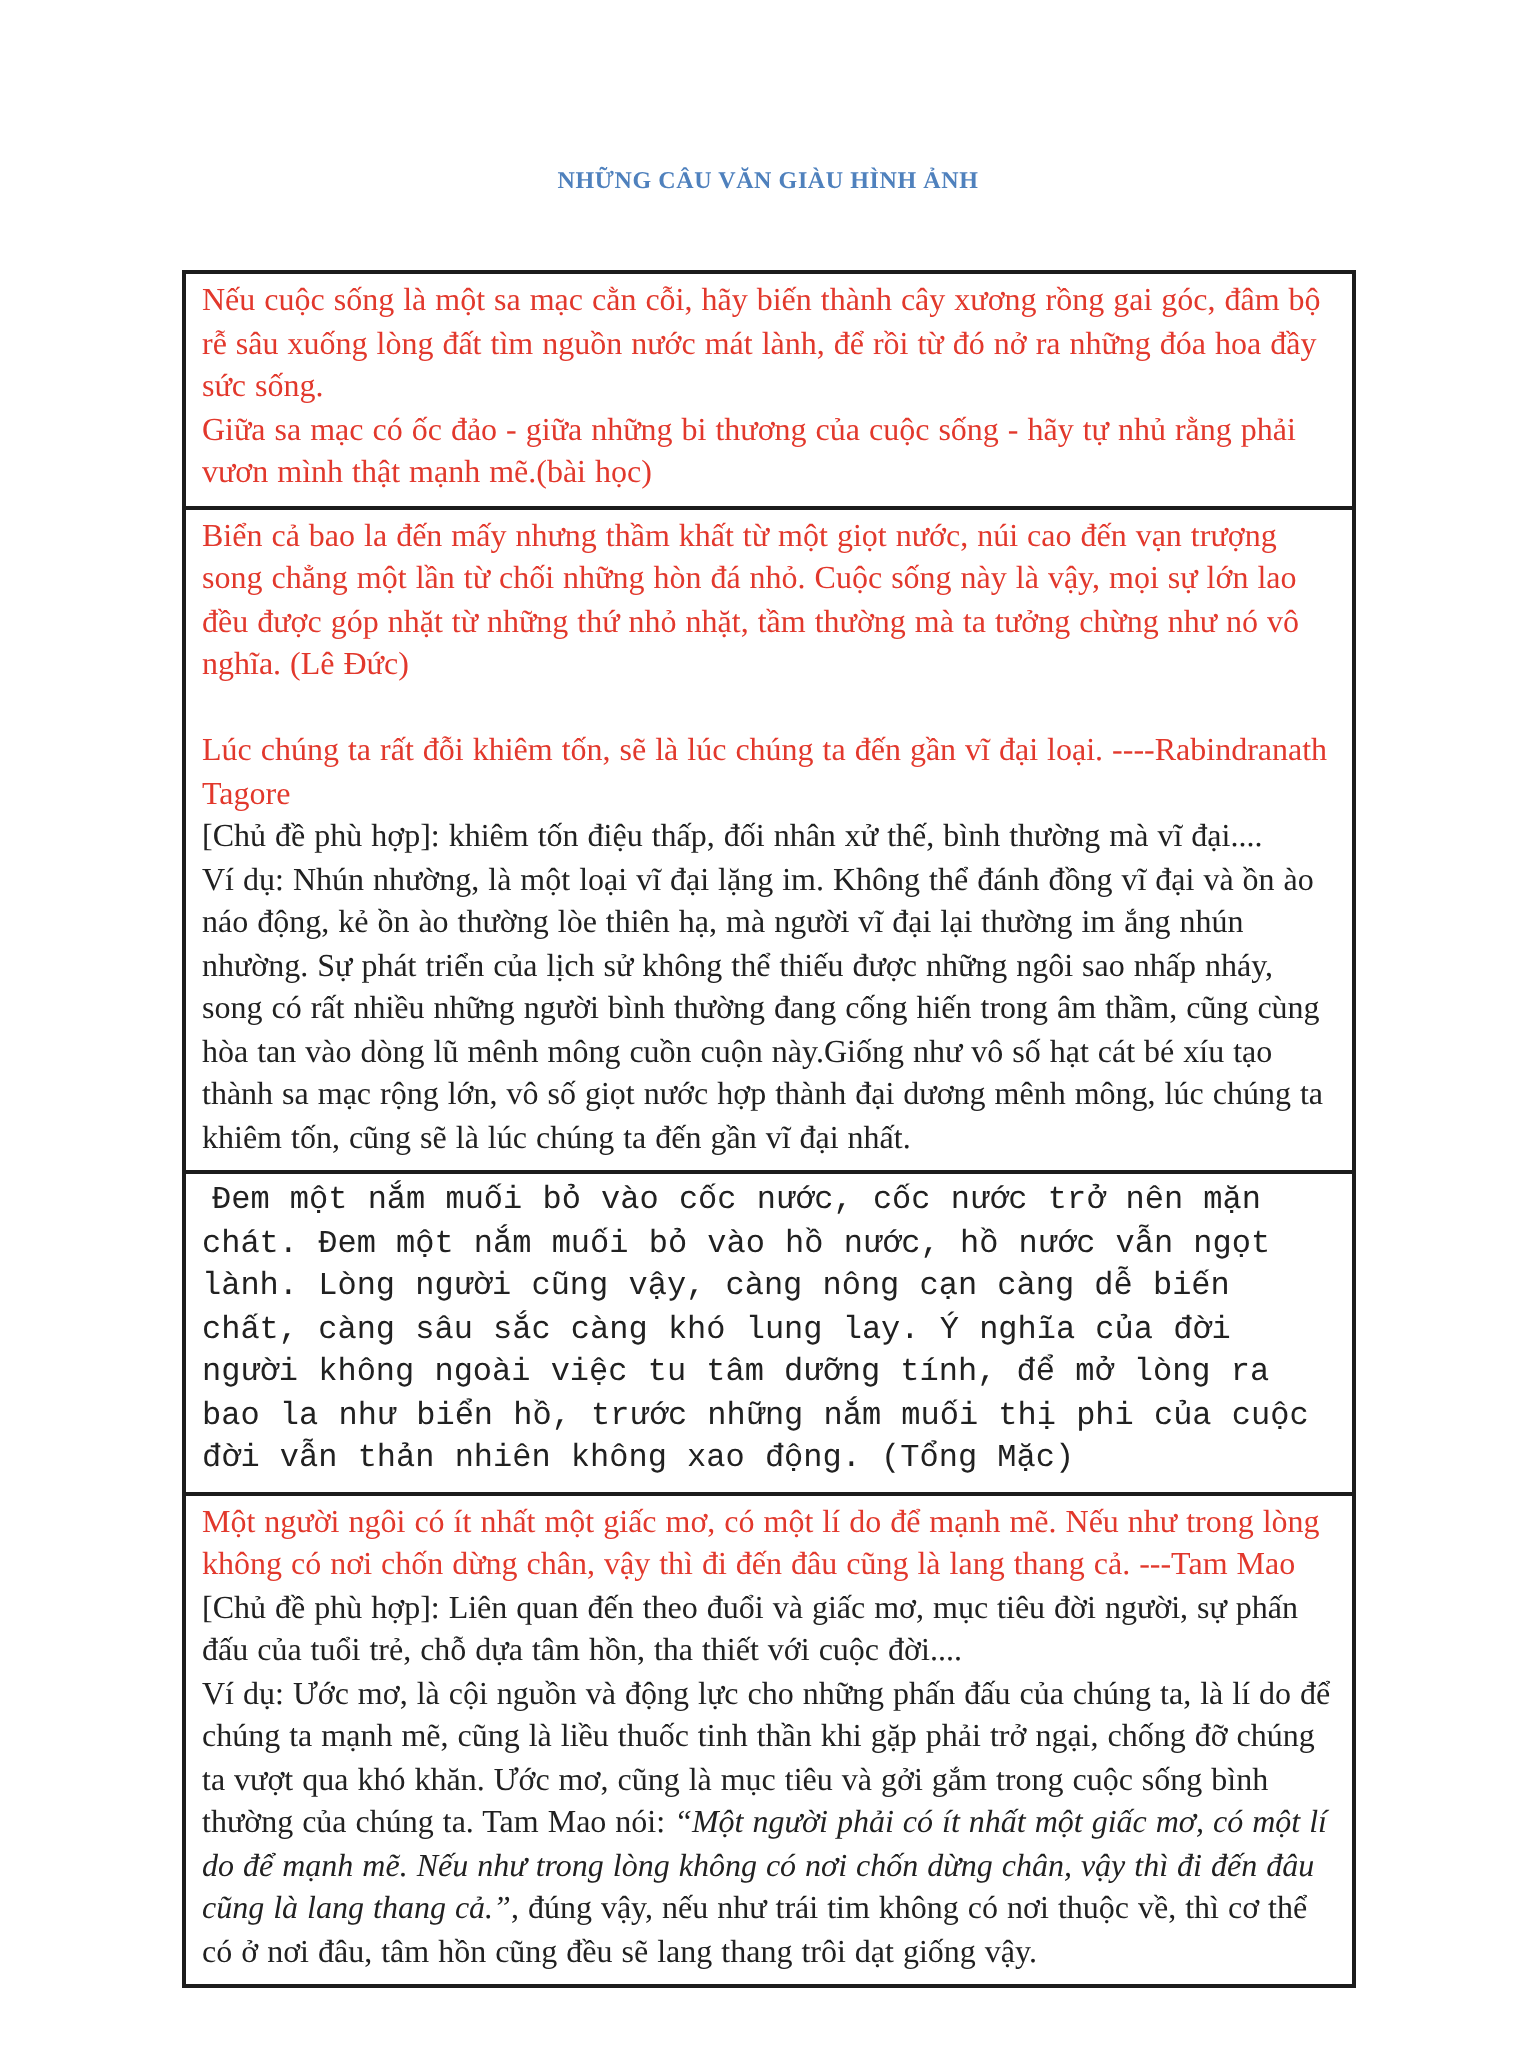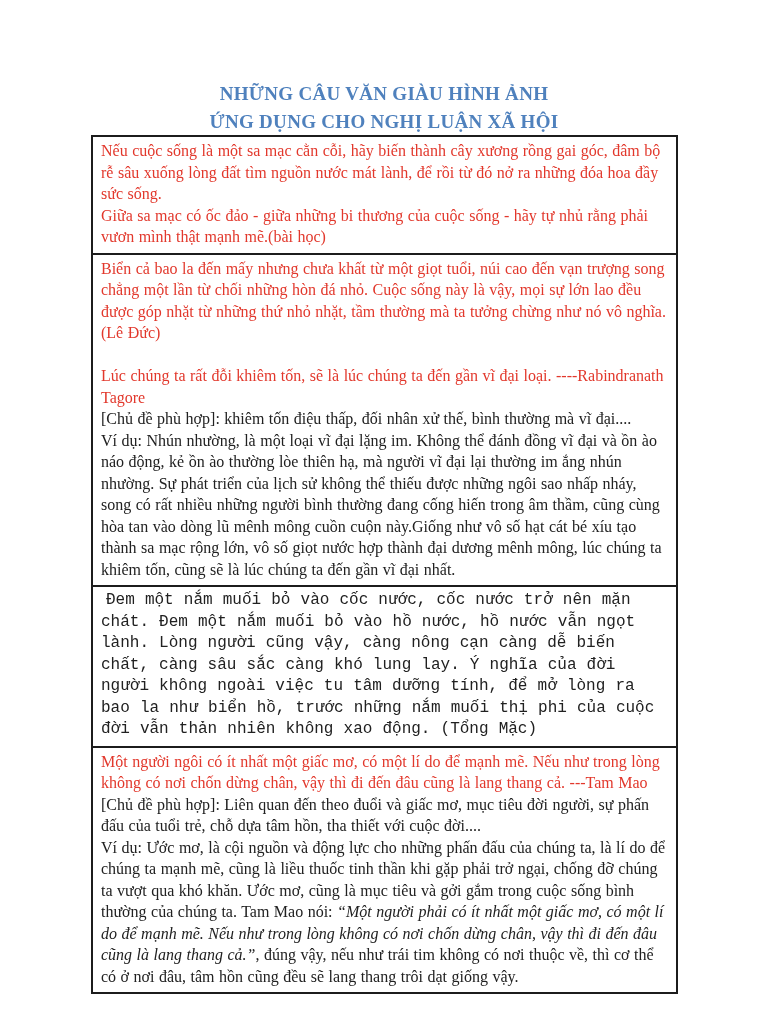--- a/index.html
+++ b/index.html
@@ -20,21 +20,21 @@
     height:1024px;
     background:var(--bg);
     overflow:hidden;
   }
   .titles{
     padding-top:84px;
     text-align:center;
   }
   .doc-title{
     margin:0 0 7px 0;
-    font-size:19px;
+    font-size:12px;
     font-weight:bold;
     letter-spacing:.3px;
     color:var(--blue);
     line-height:1.1;
   }
   table.quotes{
     position:absolute;
     left:91px;
     top:135px;
     width:587px;
@@ -58,34 +58,33 @@
   .blank-line{height:21.5px;}
   .q-italic{font-style:italic;}
 </style>
 </head>
 <body>
 
 <div class="page">
 
   <div class="titles">
     <p class="doc-title">NHỮNG CÂU VĂN GIÀU HÌNH ẢNH</p>
-    <p class="doc-title">ỨNG DỤNG CHO NGHỊ LUẬN XÃ HỘI</p>
   </div>
 
   <table class="quotes">
     <tbody>
       <tr>
         <td>
           <p class="para red">Nếu cuộc sống là một sa mạc cằn cỗi, hãy biến thành cây xương rồng gai góc, đâm bộ rễ sâu xuống lòng đất tìm nguồn nước mát lành, để rồi từ đó nở ra những đóa hoa đầy sức sống.</p>
           <p class="para red">Giữa sa mạc có ốc đảo - giữa những bi thương của cuộc sống - hãy tự nhủ rằng phải vươn mình thật mạnh mẽ.(bài học)</p>
         </td>
       </tr>
       <tr>
         <td>
-          <p class="para red">Biển cả bao la đến mấy nhưng chưa khất từ một giọt tuổi, núi cao đến vạn trượng song chẳng một lần từ chối những hòn đá nhỏ. Cuộc sống này là vậy, mọi sự lớn lao đều được góp nhặt từ những thứ nhỏ nhặt, tầm thường mà ta tưởng chừng như nó vô nghĩa. (Lê Đức)</p>
+          <p class="para red">Biển cả bao la đến mấy nhưng thầm khất từ một giọt nước, núi cao đến vạn trượng song chẳng một lần từ chối những hòn đá nhỏ. Cuộc sống này là vậy, mọi sự lớn lao đều được góp nhặt từ những thứ nhỏ nhặt, tầm thường mà ta tưởng chừng như nó vô nghĩa. (Lê Đức)</p>
           <div class="blank-line"></div>
           <p class="para red">Lúc chúng ta rất đỗi khiêm tốn, sẽ là lúc chúng ta đến gần vĩ đại loại. ----Rabindranath Tagore</p>
           <p class="para">[Chủ đề phù hợp]: khiêm tốn điệu thấp, đối nhân xử thế, bình thường mà vĩ đại....</p>
           <p class="para">Ví dụ: Nhún nhường, là một loại vĩ đại lặng im. Không thể đánh đồng vĩ đại và ồn ào náo động, kẻ ồn ào thường lòe thiên hạ, mà người vĩ đại lại thường im ắng nhún nhường. Sự phát triển của lịch sử không thể thiếu được những ngôi sao nhấp nháy, song có rất nhiều những người bình thường đang cống hiến trong âm thầm, cũng cùng hòa tan vào dòng lũ mênh mông cuồn cuộn này.Giống như vô số hạt cát bé xíu tạo thành sa mạc rộng lớn, vô số giọt nước hợp thành đại dương mênh mông, lúc chúng ta khiêm tốn, cũng sẽ là lúc chúng ta đến gần vĩ đại nhất.</p>
         </td>
       </tr>
       <tr>
         <td>
           <p class="para indent-sm">Đem một nắm muối bỏ vào cốc nước, cốc nước trở nên mặn chát. Đem một nắm muối bỏ vào hồ nước, hồ nước vẫn ngọt lành. Lòng người cũng vậy, càng nông cạn càng dễ biến chất, càng sâu sắc càng khó lung lay. Ý nghĩa của đời người không ngoài việc tu tâm dưỡng tính, để mở lòng ra bao la như biển hồ, trước những nắm muối thị phi của cuộc đời vẫn thản nhiên không xao động. (Tổng Mặc)</p>
         </td>

